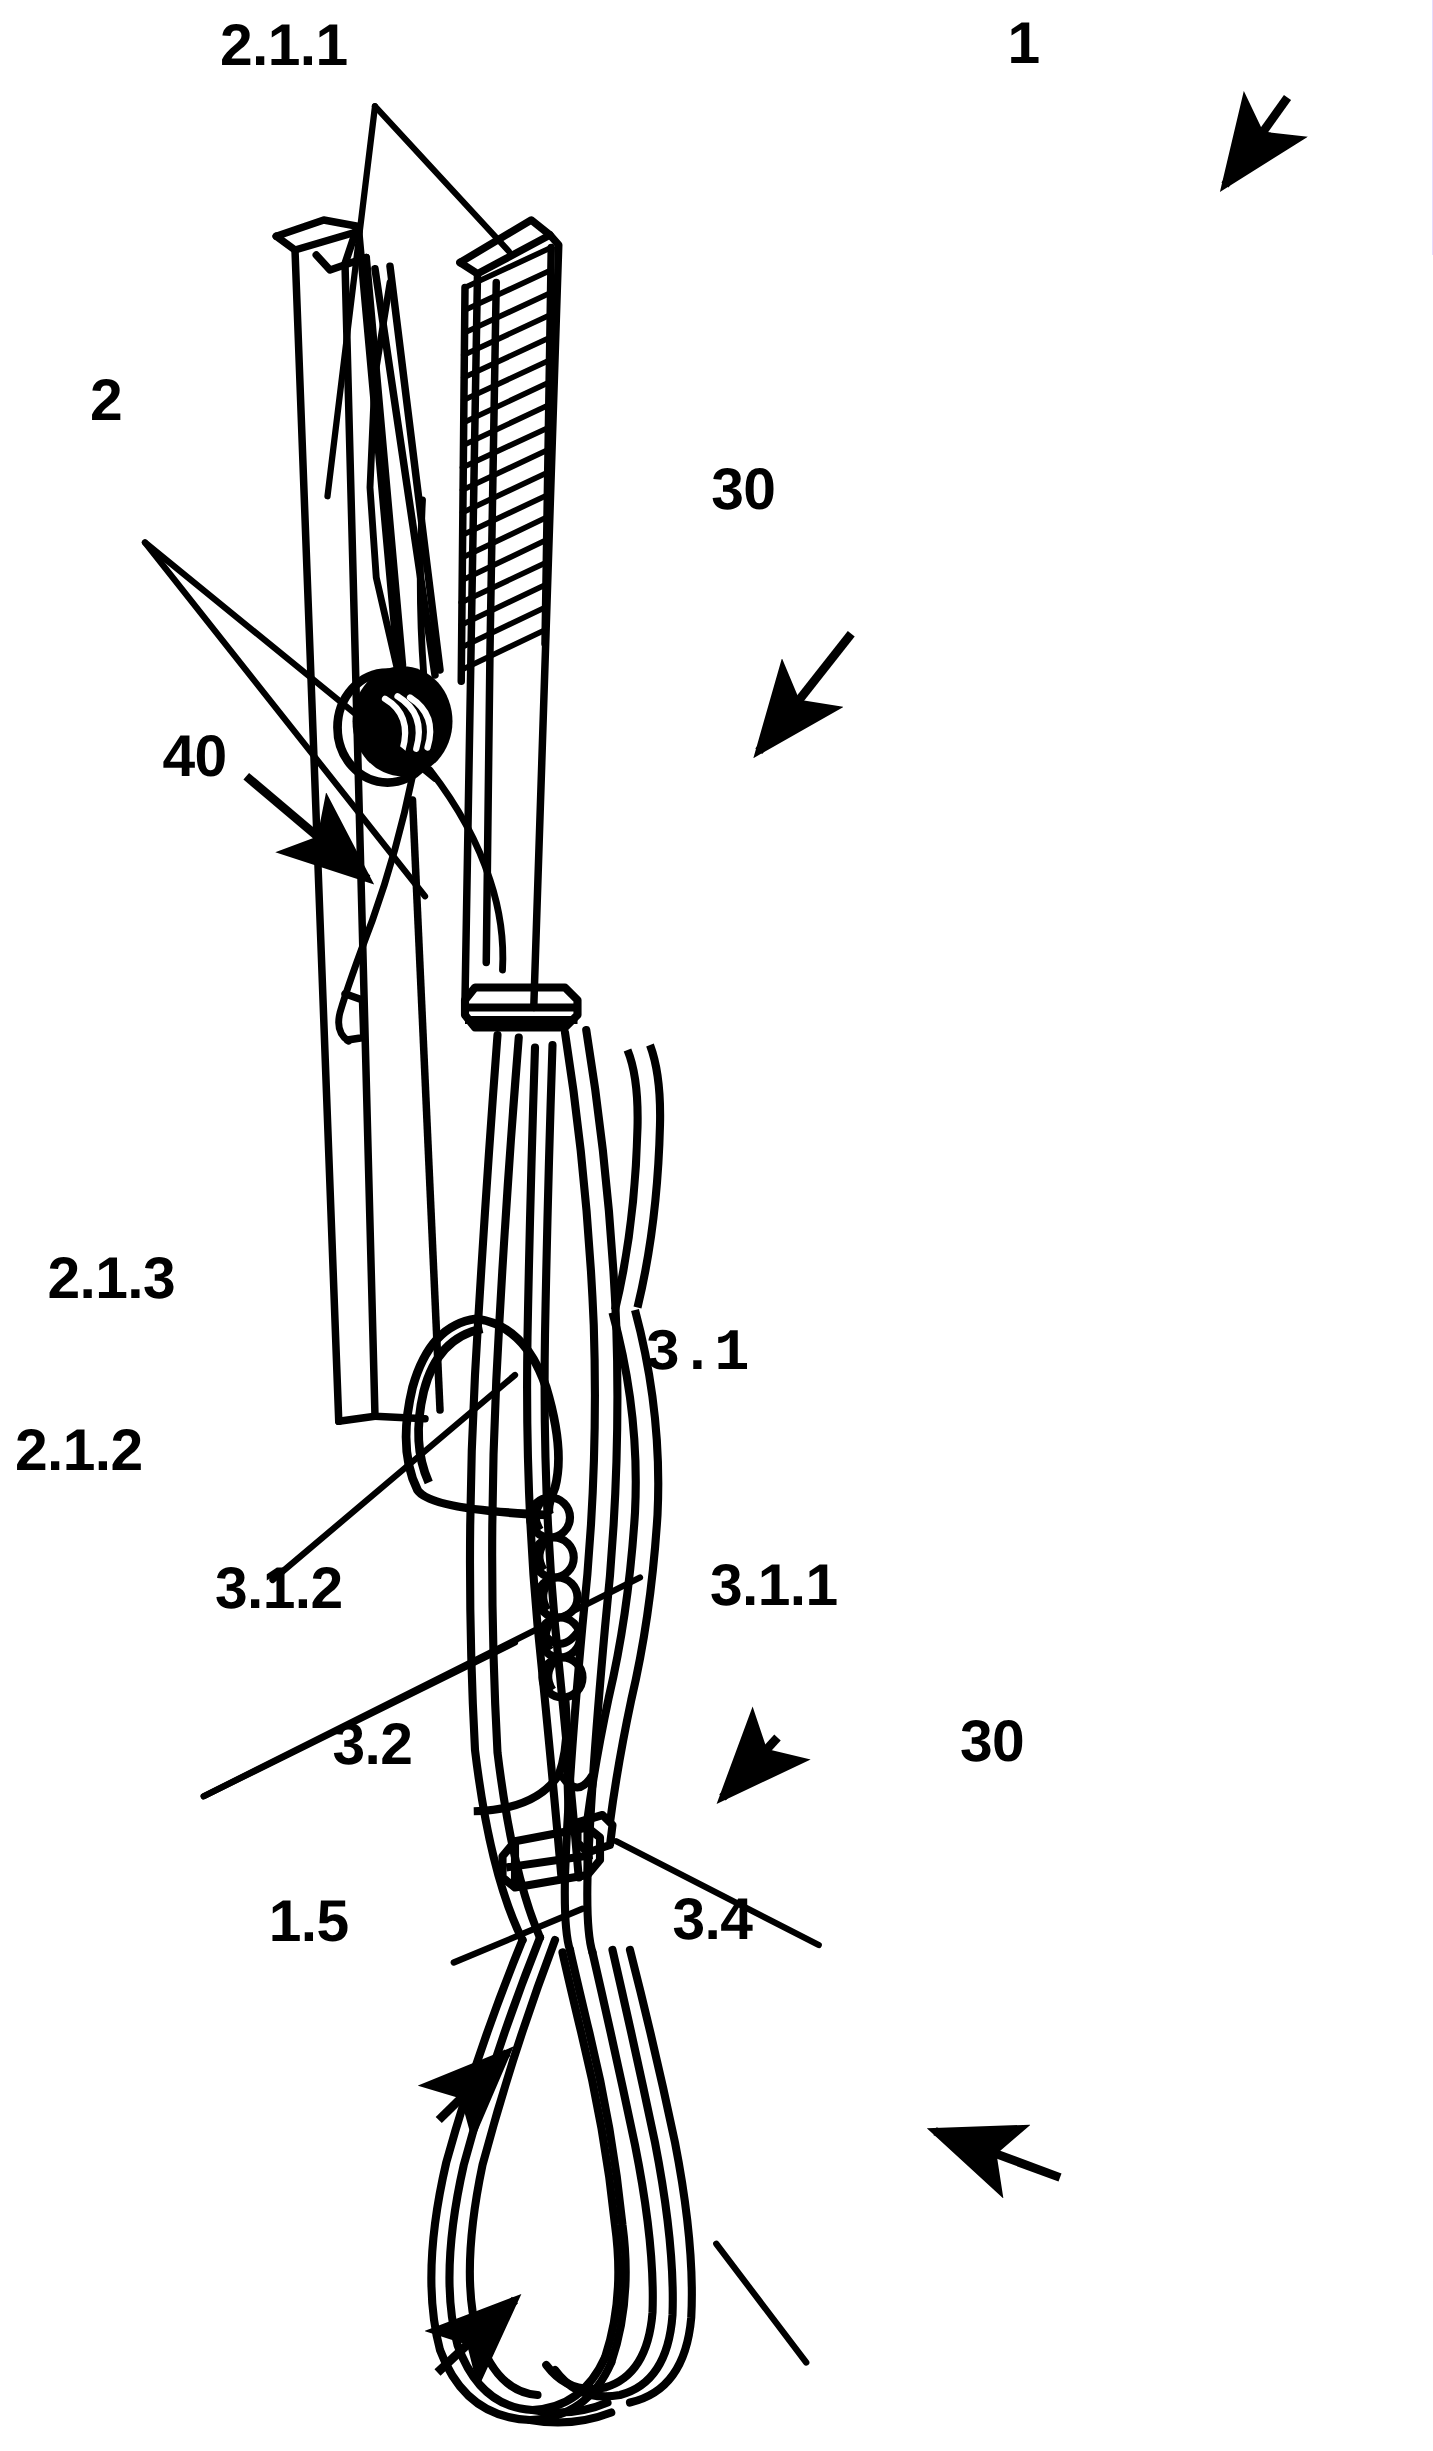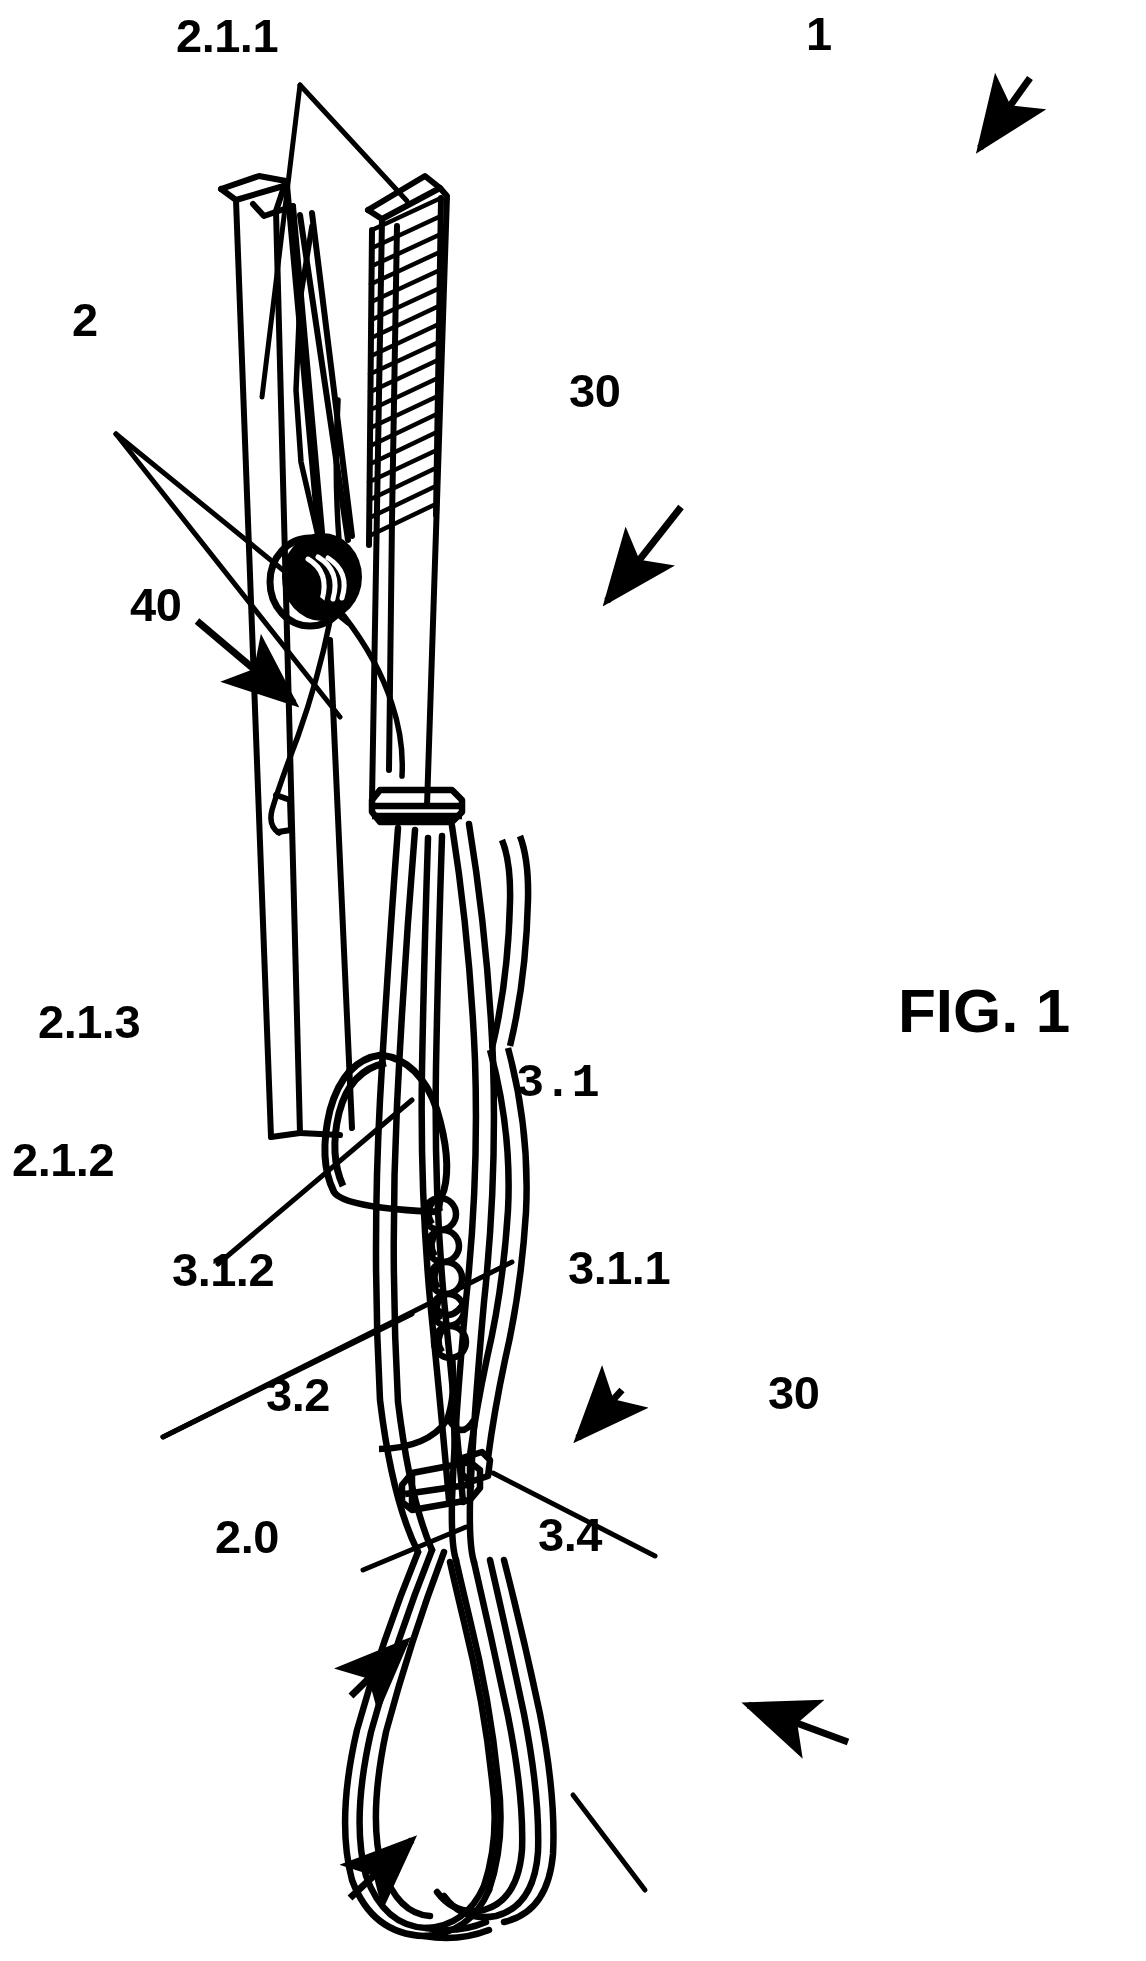--- a/index.html
+++ b/index.html
@@ -278,33 +278,32 @@
   <div class="ref-label ref-num" style="left:176px; top:12px;">2.1.1</div>
 
   <div class="ref-label ref-num" style="left:806px; top:10px;">1</div>
 
   <div class="ref-label ref-num" style="left:72px; top:296px;">2</div>
 
   <div class="ref-label ref-num" style="left:569px; top:367px;">30</div>
 
   <div class="ref-label ref-num" style="left:130px; top:581px;">40</div>
 
-  <div class="fig-caption" style="left:898px; top:980px;">FIG. 1</div>
 
   <div class="ref-label ref-num" style="left:38px; top:998px;text-align:right;">2.1.3</div>
 
   <div class="ref-label ref-num" style="left:516px; top:1060px;font-family:Liberation Mono, monospace;">3.1</div>
 
   <div class="ref-label ref-num" style="left:12px; top:1136px;">2.1.2</div>
 
   <div class="ref-label ref-num" style="left:568px; top:1232px;margin-top:12px;">3.1.1</div>
 
   <div class="ref-label ref-num" style="left:172px; top:1246px;">3.1.2</div>
 
   <div class="ref-label ref-num" style="left:768px; top:1369px;">30</div>
 
   <div class="ref-label ref-num" style="left:266px; top:1371px;">3.2</div>
 
-  <div class="ref-label ref-num" style="left:215px; top:1513px;">2.0</div>
+  <div class="ref-label ref-num" style="left:215px; top:1513px;">1.5</div>
 
   <div class="ref-label ref-num" style="left:538px; top:1511px;">3.4</div>
 
 </div>
 
 </body></html>

